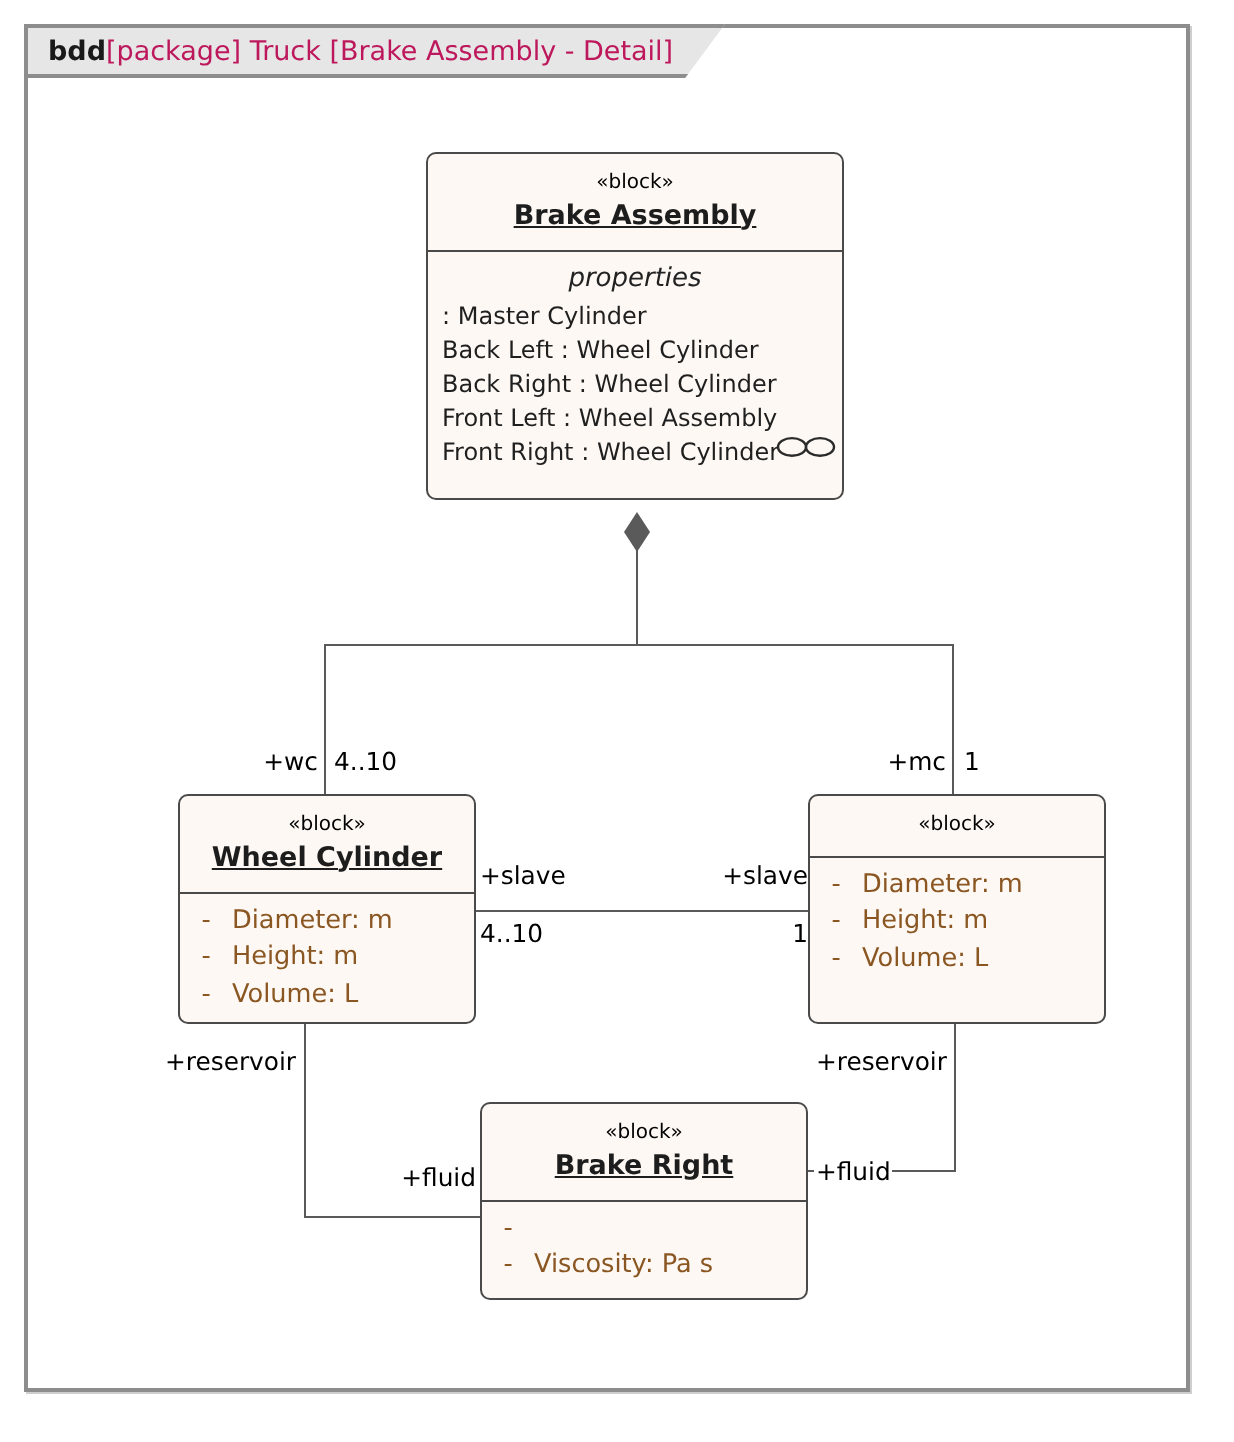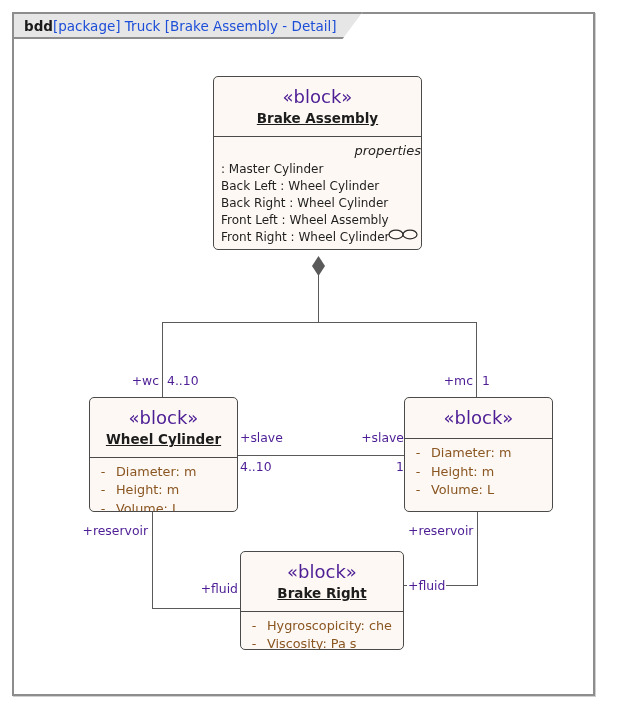--- a/index.html
+++ b/index.html
@@ -49,56 +49,56 @@
     font-size: 13.5px;
     color: #2d2d2d;
     -webkit-clip-path: polygon(0 0, 100% 0, calc(100% - 20px) 100%, 0 100%);
     clip-path: polygon(0 0, 100% 0, calc(100% - 20px) 100%, 0 100%);
   }
   #frame-tab .kind {
     font-weight: bold;
     color: #1a1a1a;
   }
   #frame-tab .rest {
-    color: #1d4ed8;
+    color: #be185d;
   }
 
   
   .block {
     position: absolute;
     box-sizing: border-box;
     background: #fdf8f3;
     border: 1px solid #4a4a4a;
     border-radius: 5px;
     overflow: hidden;
     z-index: 5;
   }
   .block-head {
     text-align: center;
     padding: 8px 6px 8px 6px;
     border-bottom: 1px solid #4a4a4a;
     line-height: 1.35;
   }
   .stereo {
     display: block;
-    font-size: 18px;
-    color: #4c1d95;
+    font-size: 10px;
+    color: #000000;
   }
   .bname {
     display: block;
     font-size: 13.5px;
     font-weight: bold;
     color: #1d1d1d;
     text-decoration: underline;
   }
   .compartment {
     padding: 5px 0 7px 0;
   }
   .comp-title {
-    text-align: right;
+    text-align: center;
     font-style: italic;
     font-size: 13px;
     color: #222222;
     padding: 1px 0 3px 0;
   }
   .prop-line {
     font-size: 12px;
     color: #1f1f1f;
     line-height: 1.42;
     padding-left: 7px;
@@ -141,21 +141,21 @@
     background: #5a5a5a;
     -webkit-clip-path: polygon(50% 0, 100% 50%, 50% 100%, 0 50%);
     clip-path: polygon(50% 0, 100% 50%, 50% 100%, 0 50%);
     z-index: 3;
   }
 
   
   .elabel {
     position: absolute;
     font-size: 12.4px;
-    color: #4c1d95;
+    color: #000000;
     white-space: nowrap;
     background: #ffffff;
     z-index: 4;
     padding: 0 1px;
   }
   .elabel.r { text-align: right; }
 </style>
 </head>
 <body>
 
@@ -266,21 +266,20 @@
   </div>
 
   <div class="block" style="left:240px; top:551px; width:164px; height:99px;">
     <div class="block-head">
       <span class="stereo">«block»</span>
       <span class="bname">Brake Right</span>
     </div>
     <div class="compartment">
       <div class="attr-line">
         <span class="attr-vis">-</span>
-        <span>Hygroscopicity: che</span>
       </div>
       <div class="attr-line">
         <span class="attr-vis">-</span>
         <span>Viscosity: Pa s</span>
       </div>
     </div>
   </div>
 
 </div>
 

